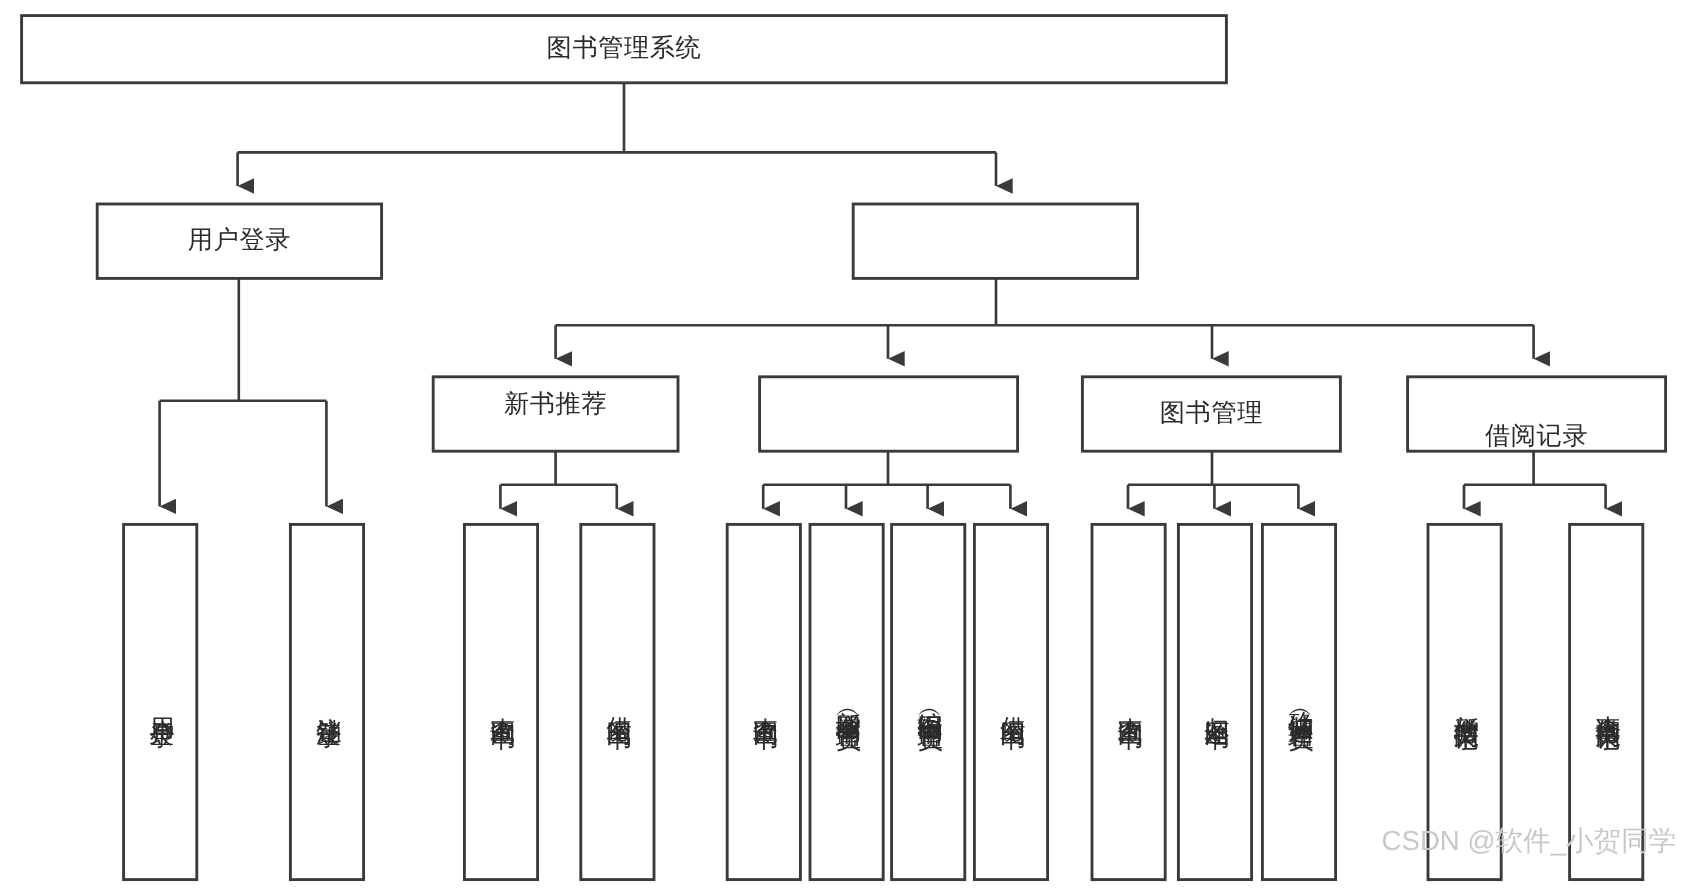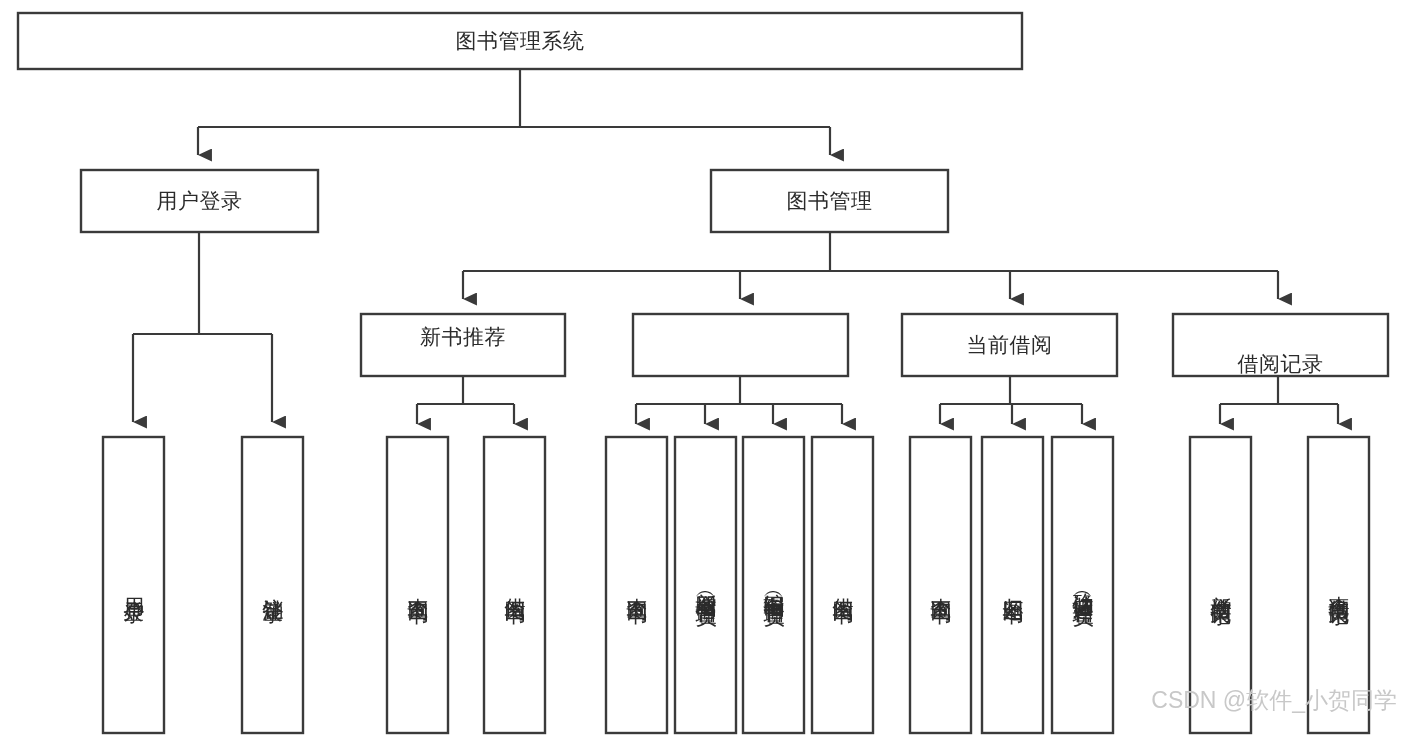--- a/index.html
+++ b/index.html
@@ -168,31 +168,28 @@
   </svg>
 
   <div class="node-label label-h" style="left:18px; top:13px; width:1004px; height:56px;">
     <span>图书管理系统</span>
   </div>
 
   <div class="node-label label-h" style="left:81px; top:170px; width:237px; height:62px;">
     <span>用户登录</span>
   </div>
 
-  <div class="node-label label-h" style="left:711px; top:170px; width:237px; height:62px;">
-    <span>图书管理</span>
-  </div>
 
   <div class="node-label label-h" style="left:361px; top:306px; width:204px; height:62px;">
     <span>新书推荐</span>
   </div>
 
 
   <div class="node-label label-h" style="left:902px; top:314px; width:215px; height:62px;">
-    <span>当前借阅</span>
+    <span>图书管理</span>
   </div>
 
   <div class="node-label label-h" style="left:1173px; top:314px; width:215px; height:62px;align-items:flex-end;">
     <span>借阅记录</span>
   </div>
 
   <div class="node-label label-v" style="left:103px; top:437px; width:61px; height:296px;">
     <span>用户登录</span>
   </div>
 

